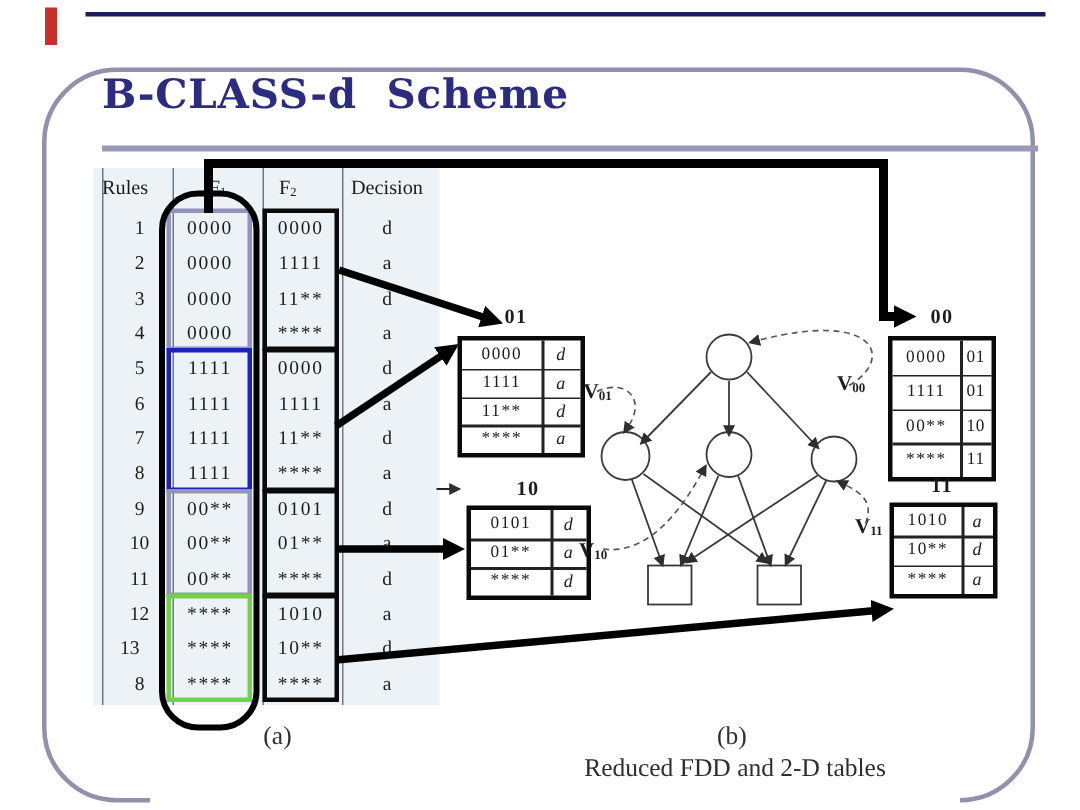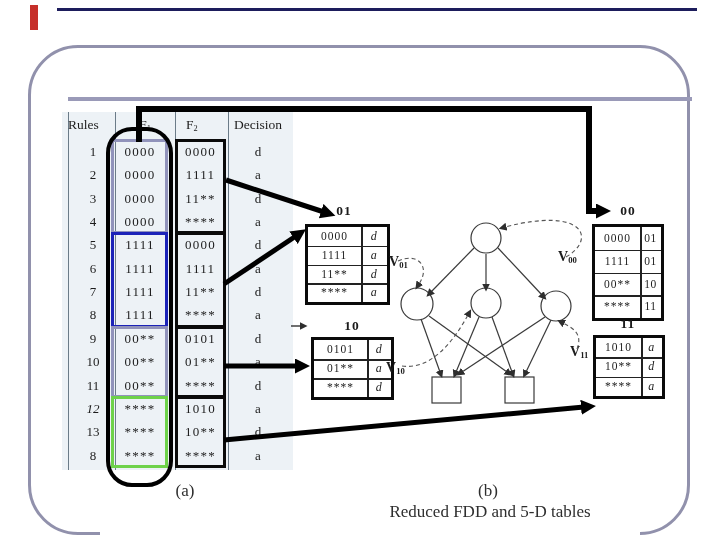--- a/index.html
+++ b/index.html
@@ -19,20 +19,21 @@
   .cap{text-align:center;font-size:17px;color:#2e2e2e;z-index:4;height:20px;line-height:20px;}
 </style>
 </head>
 <body>
 
 <div id="slide">
   <div class="abs" id="top-line" style="background: rgb(29, 29, 92);"></div>
   <div class="abs" id="red-bar" style="background: rgb(198, 47, 42);"></div>
   <div class="abs" id="frame" style="border-color: rgb(145, 145, 172);"></div>
   <div class="abs" id="bottom-cover"></div>
+  <div class="abs" id="title" style="color: rgb(43, 43, 128);">B-CLASS-d  Scheme</div>
   <div class="abs" id="title-rule" style="background: rgb(154, 154, 184);"></div>
 
   <div class="abs" id="figure-layer">
       <div class="abs" style="left: 62px; top: 112px; width: 231px; height: 358px; background: rgb(237, 242, 246);"></div>
       <div class="abs" style="left: 68px; top: 112px; width: 1px; height: 358px; background: rgb(107, 123, 136);"></div>
       <div class="abs" style="left: 115px; top: 112px; width: 1px; height: 358px; background: rgb(107, 123, 136);"></div>
       <div class="abs" style="left: 175px; top: 112px; width: 1px; height: 358px; background: rgb(107, 123, 136);"></div>
       <div class="abs" style="left: 228px; top: 112px; width: 1px; height: 358px; background: rgb(107, 123, 136);"></div>
       <div class="abs" style="left: 68px; top: 115px; width: 46px; height: 20px; line-height: 20px; text-align: left; font-size: 13.5px;">Rules</div>
       <div class="abs" style="left: 130px; top: 115px; width: 30px; height: 20px; line-height: 20px; text-align: center; font-size: 13.5px;">F<span class="sub">1</span></div>
@@ -75,25 +76,25 @@
       <div class="abs" style="left: 177px; top: 326.8px; width: 47px; height: 23.35px; line-height: 23.35px; text-align: center; font-size: 13px; letter-spacing: 1.2px;">0101</div>
       <div class="abs" style="left: 240px; top: 326.8px; width: 36px; height: 23.35px; line-height: 23.35px; text-align: center; font-size: 13px; letter-spacing: 0px;">d</div>
       <div class="abs" style="left: 80px; top: 350.15px; width: 26px; height: 23.35px; line-height: 23.35px; text-align: center; font-size: 13px; letter-spacing: 0px;">10</div>
       <div class="abs" style="left: 114px; top: 350.15px; width: 52px; height: 23.35px; line-height: 23.35px; text-align: center; font-size: 13px; letter-spacing: 1.2px;">00**</div>
       <div class="abs" style="left: 177px; top: 350.15px; width: 47px; height: 23.35px; line-height: 23.35px; text-align: center; font-size: 13px; letter-spacing: 1.2px;">01**</div>
       <div class="abs" style="left: 240px; top: 350.15px; width: 36px; height: 23.35px; line-height: 23.35px; text-align: center; font-size: 13px; letter-spacing: 0px;">a</div>
       <div class="abs" style="left: 80px; top: 373.5px; width: 26px; height: 23.35px; line-height: 23.35px; text-align: center; font-size: 13px; letter-spacing: 0px;">11</div>
       <div class="abs" style="left: 114px; top: 373.5px; width: 52px; height: 23.35px; line-height: 23.35px; text-align: center; font-size: 13px; letter-spacing: 1.2px;">00**</div>
       <div class="abs" style="left: 177px; top: 373.5px; width: 47px; height: 23.35px; line-height: 23.35px; text-align: center; font-size: 13px; letter-spacing: 1.2px;">****</div>
       <div class="abs" style="left: 240px; top: 373.5px; width: 36px; height: 23.35px; line-height: 23.35px; text-align: center; font-size: 13px; letter-spacing: 0px;">d</div>
-      <div class="abs" style="left: 80px; top: 396.85px; width: 26px; height: 23.35px; line-height: 23.35px; text-align: center; font-size: 13px; letter-spacing: 0px; font-style: italic;">12</div>
+      <div class="abs" style="left: 80px; top: 396.85px; width: 26px; height: 23.35px; line-height: 23.35px; text-align: center; font-size: 13px; letter-spacing: 0px;">12</div>
       <div class="abs" style="left: 114px; top: 396.85px; width: 52px; height: 23.35px; line-height: 23.35px; text-align: center; font-size: 13px; letter-spacing: 1.2px;">****</div>
       <div class="abs" style="left: 177px; top: 396.85px; width: 47px; height: 23.35px; line-height: 23.35px; text-align: center; font-size: 13px; letter-spacing: 1.2px;">1010</div>
       <div class="abs" style="left: 240px; top: 396.85px; width: 36px; height: 23.35px; line-height: 23.35px; text-align: center; font-size: 13px; letter-spacing: 0px;">a</div>
-      <div class="abs" style="left: 80px; top: 420.2px; width: 26px; height: 23.35px; line-height: 23.35px; text-align: center; font-size: 13px; letter-spacing: 0px;">13</div>
+      <div class="abs" style="left: 80px; top: 420.2px; width: 26px; height: 23.35px; line-height: 23.35px; text-align: left; font-size: 13px; letter-spacing: 0px;">13</div>
       <div class="abs" style="left: 114px; top: 420.2px; width: 52px; height: 23.35px; line-height: 23.35px; text-align: center; font-size: 13px; letter-spacing: 1.2px;">****</div>
       <div class="abs" style="left: 177px; top: 420.2px; width: 47px; height: 23.35px; line-height: 23.35px; text-align: center; font-size: 13px; letter-spacing: 1.2px;">10**</div>
       <div class="abs" style="left: 240px; top: 420.2px; width: 36px; height: 23.35px; line-height: 23.35px; text-align: center; font-size: 13px; letter-spacing: 0px;">d</div>
       <div class="abs" style="left: 80px; top: 443.55px; width: 26px; height: 23.35px; line-height: 23.35px; text-align: center; font-size: 13px; letter-spacing: 0px;">8</div>
       <div class="abs" style="left: 114px; top: 443.55px; width: 52px; height: 23.35px; line-height: 23.35px; text-align: center; font-size: 13px; letter-spacing: 1.2px;">****</div>
       <div class="abs" style="left: 177px; top: 443.55px; width: 47px; height: 23.35px; line-height: 23.35px; text-align: center; font-size: 13px; letter-spacing: 1.2px;">****</div>
       <div class="abs" style="left: 240px; top: 443.55px; width: 36px; height: 23.35px; line-height: 23.35px; text-align: center; font-size: 13px; letter-spacing: 0px;">a</div>
       <div class="abs" style="left: 111px; top: 139px; width: 57px; height: 95.4px; box-sizing: border-box; border: 3px solid rgb(145, 147, 187);"></div>
       <div class="abs" style="left: 175px; top: 139px; width: 51px; height: 95.4px; box-sizing: border-box; border: 3.5px solid rgb(10, 10, 10);"></div>
       <div class="abs" style="left: 111px; top: 232.4px; width: 57px; height: 95.4px; box-sizing: border-box; border: 3px solid rgb(28, 35, 184);"></div>
@@ -202,14 +203,14 @@
         <line x1="226" y1="180" x2="324" y2="212" stroke="#000000" stroke-width="5" marker-end="url(#mBig)"></line>
         <line x1="224" y1="284" x2="296" y2="236" stroke="#000000" stroke-width="5" marker-end="url(#mBig)"></line>
         <line x1="224" y1="366" x2="298" y2="366" stroke="#000000" stroke-width="5" marker-end="url(#mBig)"></line>
         <line x1="224" y1="440" x2="584" y2="407" stroke="#000000" stroke-width="5" marker-end="url(#mBig)"></line>
         <line x1="291" y1="326" x2="301" y2="326" stroke="#222222" stroke-width="1.3" marker-end="url(#mSm)"></line>
       </g>
   </svg>
 
   <div class="abs cap" id="cap-a-mark" style="left:120px;top:481px;width:130px;">(a)</div>
   <div class="abs cap" id="cap-b-mark" style="left:423px;top:481px;width:130px;">(b)</div>
-  <div class="abs cap" id="cap-b-text" style="left:365px;top:502px;width:250px;">Reduced FDD and 5-D tables</div>
+  <div class="abs cap" id="cap-b-text" style="left:365px;top:502px;width:250px;">Reduced FDD and 2-D tables</div>
 </div>
 
 </body></html>

